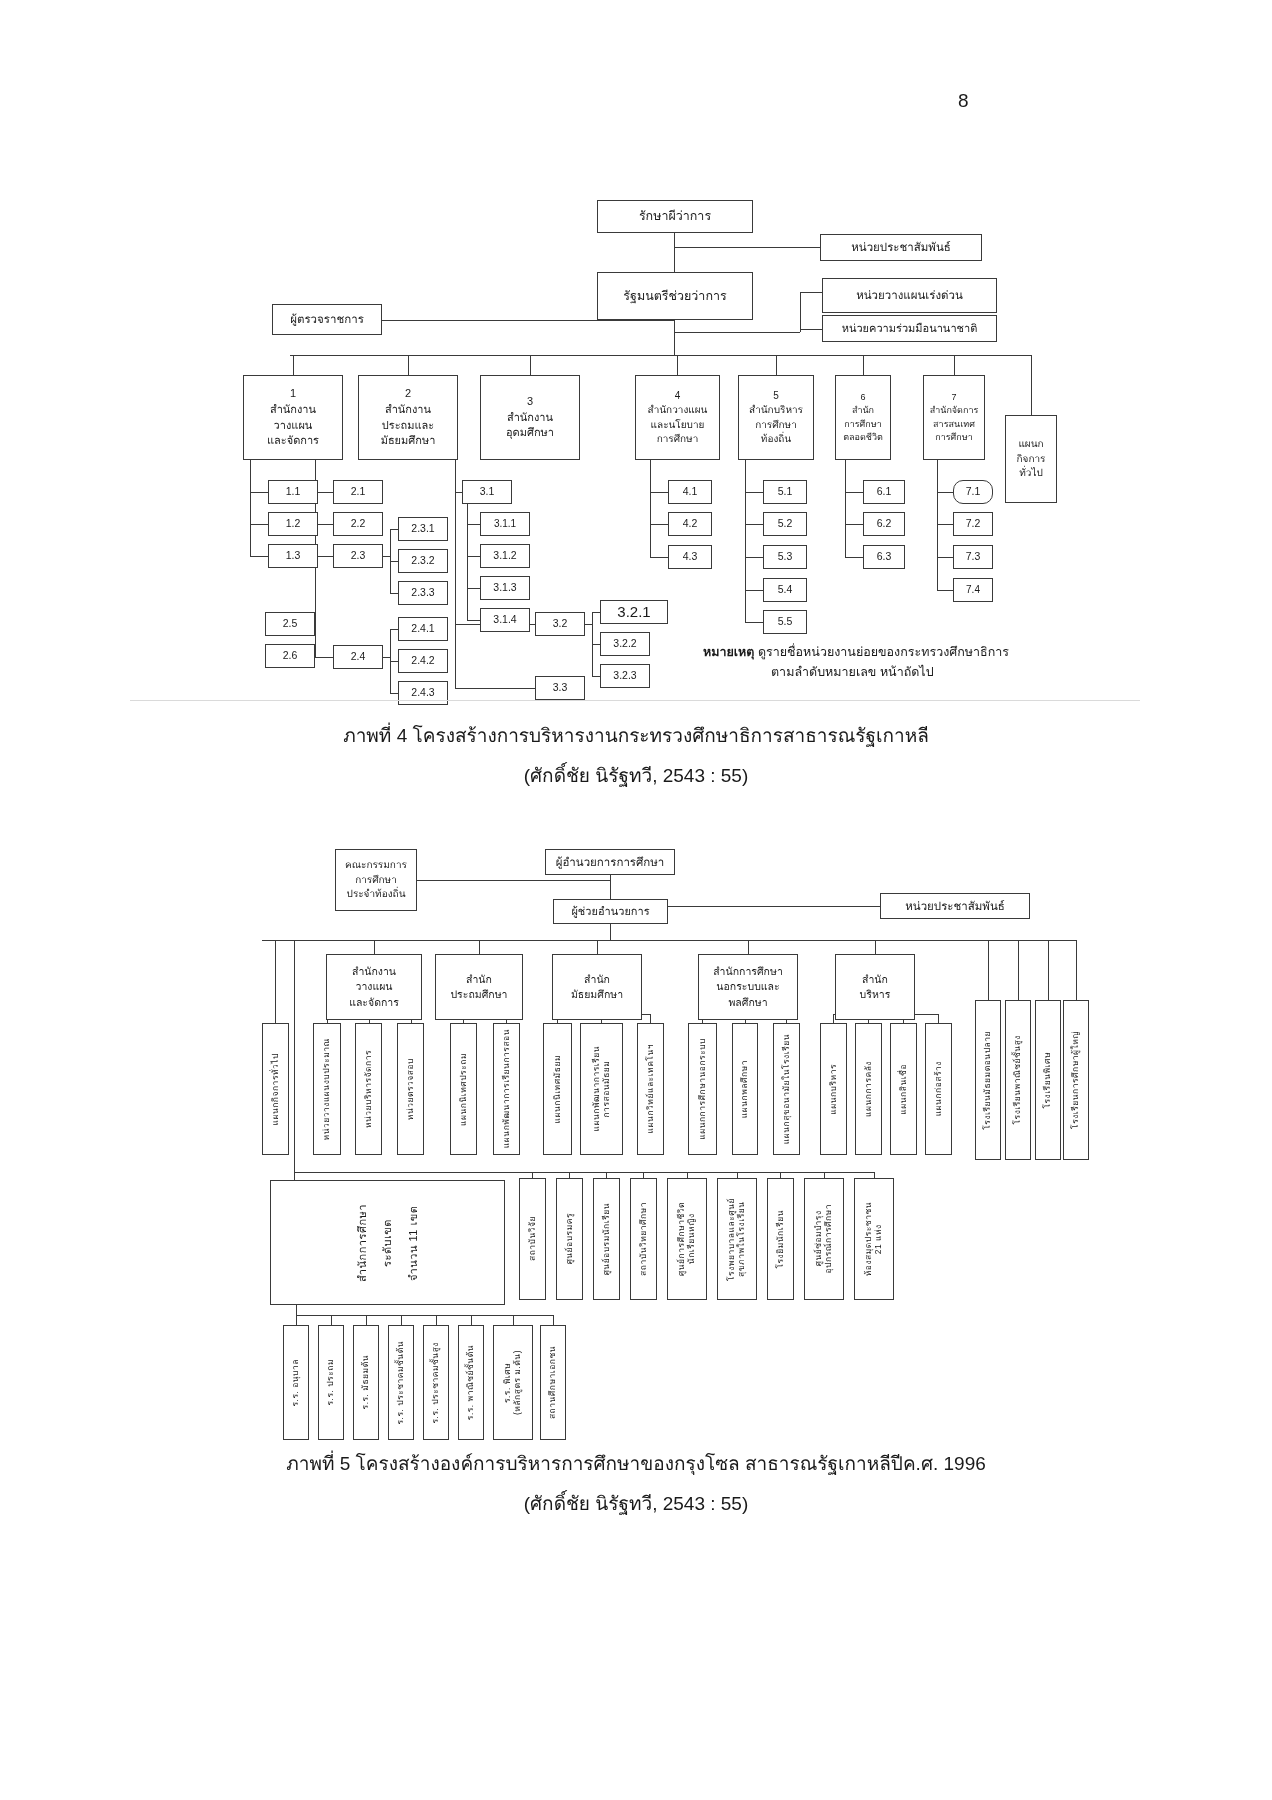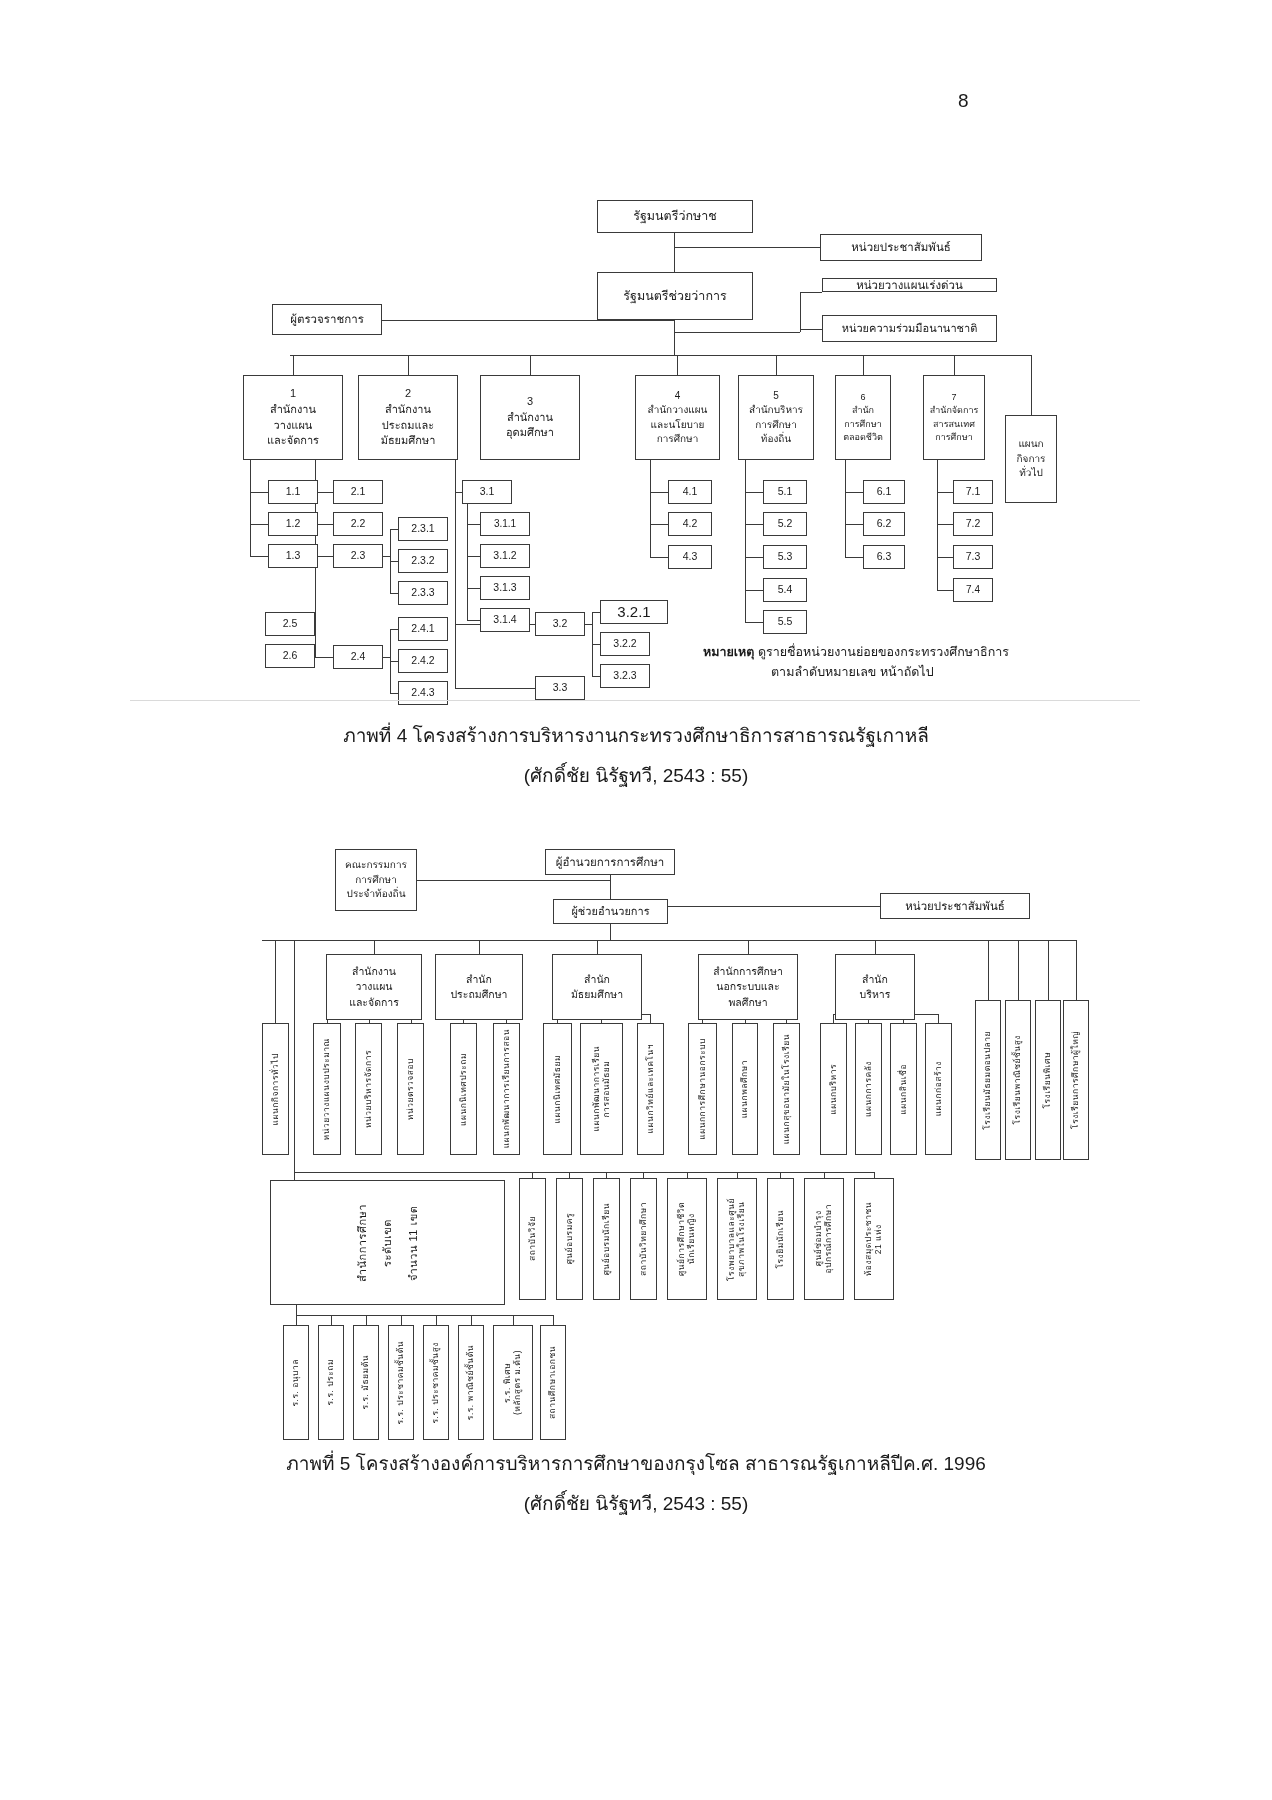--- a/index.html
+++ b/index.html
@@ -97,32 +97,32 @@
     <div class="vl" style="left: 845px; top: 460px; height: 97px;"></div>
     <div class="hl" style="left: 845px; top: 492px; width: 18px;"></div>
     <div class="hl" style="left: 845px; top: 524px; width: 18px;"></div>
     <div class="hl" style="left: 845px; top: 557px; width: 18px;"></div>
     <div class="vl" style="left: 937px; top: 460px; height: 130px;"></div>
     <div class="hl" style="left: 937px; top: 492px; width: 16px;"></div>
     <div class="hl" style="left: 937px; top: 524px; width: 16px;"></div>
     <div class="hl" style="left: 937px; top: 557px; width: 16px;"></div>
     <div class="hl" style="left: 937px; top: 590px; width: 16px;"></div>
     <div class="obox" style="left: 597px; top: 200px; width: 156px; height: 33px; font-size: 12.5px;">
-      <span>รัฐมนตรีว่กษาช</span>
+      <span>รักษาผีว่าการ</span>
     </div>
     <div class="obox" style="left: 820px; top: 234px; width: 162px; height: 27px; font-size: 11.5px;">
       <span>หน่วยประชาสัมพันธ์</span>
     </div>
     <div class="obox" style="left: 597px; top: 272px; width: 156px; height: 48px; font-size: 12.5px;">
       <span>รัฐมนตรีช่วยว่าการ</span>
     </div>
     <div class="obox" style="left: 272px; top: 304px; width: 110px; height: 31px; font-size: 11.5px;">
       <span>ผู้ตรวจราชการ</span>
     </div>
-    <div class="obox" style="left: 822px; top: 278px; width: 175px; height: 14px; font-size: 11.5px;">
+    <div class="obox" style="left: 822px; top: 278px; width: 175px; height: 35px; font-size: 11.5px;">
       <span>หน่วยวางแผนเร่งด่วน</span>
     </div>
     <div class="obox" style="left: 822px; top: 315px; width: 175px; height: 27px; font-size: 11px;">
       <span>หน่วยความร่วมมือนานาชาติ</span>
     </div>
     <div class="obox" style="left: 243px; top: 375px; width: 100px; height: 85px; font-size: 11px;">
       <span>1
 สำนักงาน
 วางแผน
 และจัดการ</span>
@@ -268,21 +268,21 @@
     </div>
     <div class="obox" style="left: 863px; top: 480px; width: 42px; height: 24px; font-size: 10.5px;">
       <span>6.1</span>
     </div>
     <div class="obox" style="left: 863px; top: 512px; width: 42px; height: 24px; font-size: 10.5px;">
       <span>6.2</span>
     </div>
     <div class="obox" style="left: 863px; top: 545px; width: 42px; height: 24px; font-size: 10.5px; text-align: center;">
       <span>6.3</span>
     </div>
-    <div class="obox" style="left: 953px; top: 480px; width: 40px; height: 24px; font-size: 10.5px;">
+    <div class="obox" style="left: 953px; top: 480px; width: 40px; height: 24px; font-size: 10.5px; border-radius: 10px;">
       <span>7.1</span>
     </div>
     <div class="obox" style="left: 953px; top: 512px; width: 40px; height: 24px; font-size: 10.5px;">
       <span>7.2</span>
     </div>
     <div class="obox" style="left: 953px; top: 545px; width: 40px; height: 24px; font-size: 10.5px;">
       <span>7.3</span>
     </div>
     <div class="obox" style="left: 953px; top: 578px; width: 40px; height: 24px; font-size: 10px;">
       <span>7.4</span>

